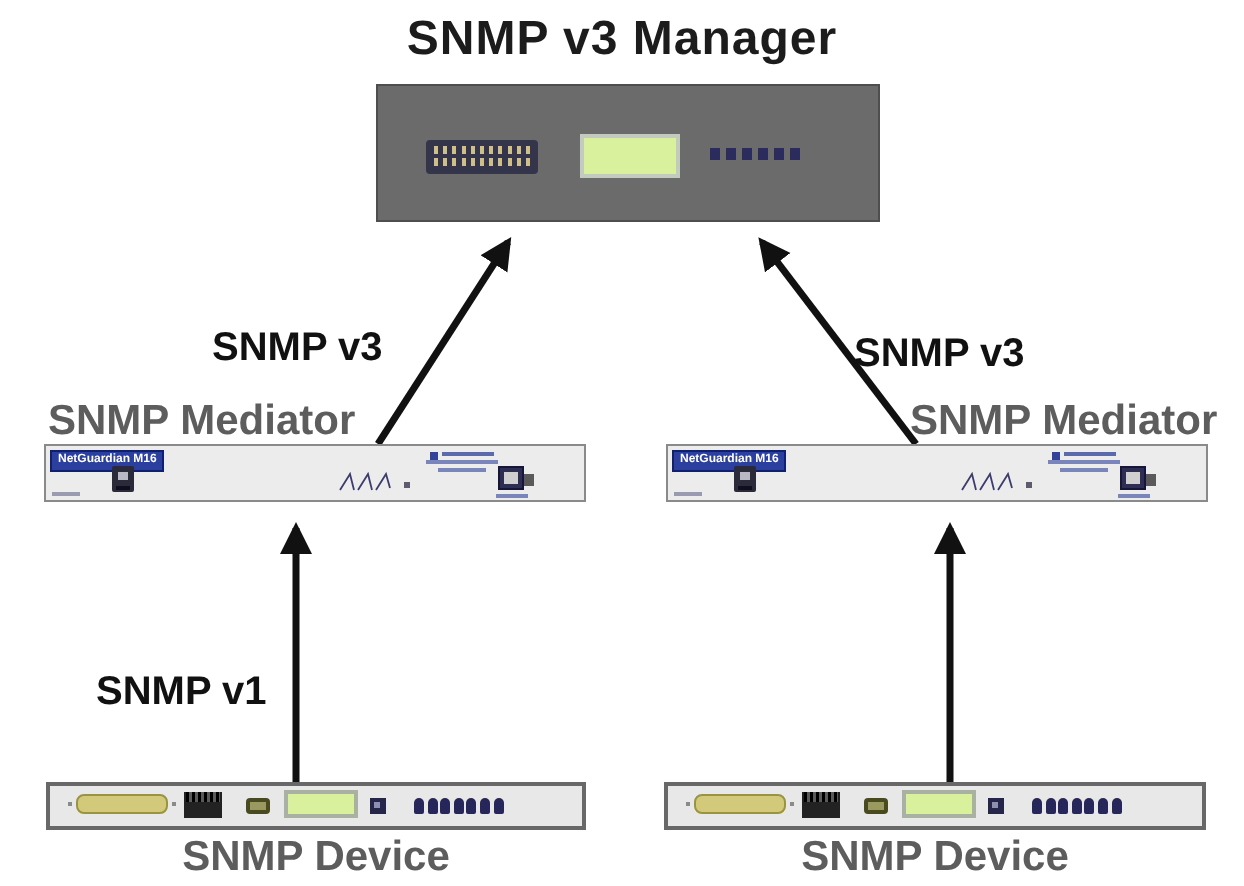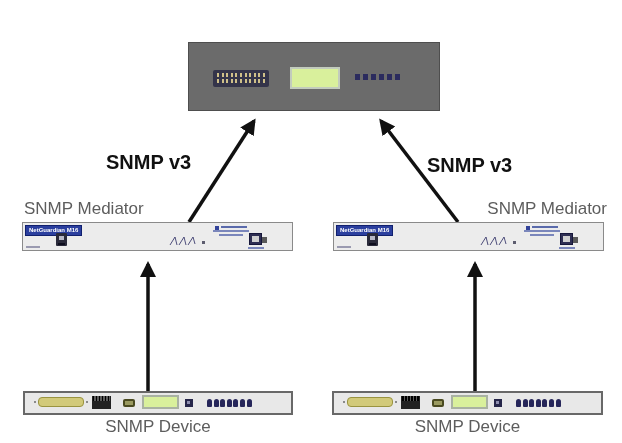--- a/index.html
+++ b/index.html
@@ -18,26 +18,26 @@
     position:relative;width:622px;height:443px;overflow:hidden;
     background:#ffffff;font-family:"Liberation Sans",sans-serif;
   }
   .abs{position:absolute;}
 
   
   .title{
     left:150px;top:6px;width:322px;text-align:center;
     font-size:24px;font-weight:bold;color:var(--title-text);letter-spacing:.5px;
   }
-  .link-label{font-size:20px;font-weight:bold;color:var(--arrow);white-space:nowrap;}
+  .link-label{font-size:20px;font-weight:bold;color:var(--arrow);white-space:nowrap;margin-top:12px;}
   .lbl-v3-left{left:106px;top:151px;}
   .lbl-v3-right{left:427px;top:154px;}
   .lbl-v1{left:48px;top:323px;}
   .lbl-v2c{left:483px;top:323px;}
-  .node-label{font-size:17px;font-weight:normal;color:var(--node-label-text);white-space:nowrap;}
+  .node-label{font-size:21px;font-weight:bold;color:var(--node-label-text);white-space:nowrap;}
   .lbl-med-left{left:24px;top:199px;}
   .lbl-med-right{left:455px;top:199px;width:152px;text-align:right;}
   .lbl-dev-left{left:23px;top:417px;width:270px;text-align:center;}
   .lbl-dev-right{left:332px;top:417px;width:271px;text-align:center;}
 
   
   .manager{
     left:188px;top:42px;width:252px;height:69px;
     background:var(--manager-fill);border:1px solid #4e4e4e;box-sizing:border-box;
   }
@@ -124,20 +124,21 @@
   .arrows{left:0;top:0;pointer-events:none;}
   .arrow-line{stroke:var(--arrow);stroke-width:3.5px;}
   .arrow-head{fill:var(--arrow);}
   .sig-path{stroke:#3c3c6e;fill:none;stroke-width:0.9px;}
 </style>
 </head>
 <body>
 
 <div class="scene">
 
+  <div class="abs title">SNMP v3 Manager</div>
 
   <div class="abs manager">
     <div class="mgr-connector"></div>
     <div class="mgr-lcd"></div>
     <div class="mgr-leds"></div>
   </div>
 
   <svg class="abs arrows" width="622" height="443" viewBox="0 0 622 443">
     <defs>
       <marker id="ah" markerUnits="userSpaceOnUse" markerWidth="20" markerHeight="18" refX="13" refY="8" orient="auto">
@@ -145,20 +146,21 @@
       </marker>
     </defs>
     <line class="arrow-line" x1="189" y1="222" x2="254" y2="121" marker-end="url(#ah)"></line>
     <line class="arrow-line" x1="458" y1="222" x2="381" y2="121" marker-end="url(#ah)"></line>
     <line class="arrow-line" x1="148" y1="392" x2="148" y2="264" marker-end="url(#ah)"></line>
     <line class="arrow-line" x1="475" y1="392" x2="475" y2="264" marker-end="url(#ah)"></line>
   </svg>
 
   <div class="abs link-label lbl-v3-left">SNMP v3</div>
   <div class="abs link-label lbl-v3-right">SNMP v3</div>
+  <div class="abs link-label lbl-v1">SNMP v1</div>
 
   <div class="abs node-label lbl-med-left">SNMP Mediator</div>
   <div class="abs node-label lbl-med-right">SNMP Mediator</div>
 
   <div class="abs mediator med-left">
     <div class="med-brand">NetGuardian M16</div>
     <div class="med-tiny"></div>
     <div class="med-power"></div>
     <svg class="med-sig" width="28" height="11" style="position:absolute;">
       <path class="sig-path" d="M1,9 L6,1 L8,9 M10,9 L15,1 L17,9 M19,9 L24,1 L26,8"></path>

